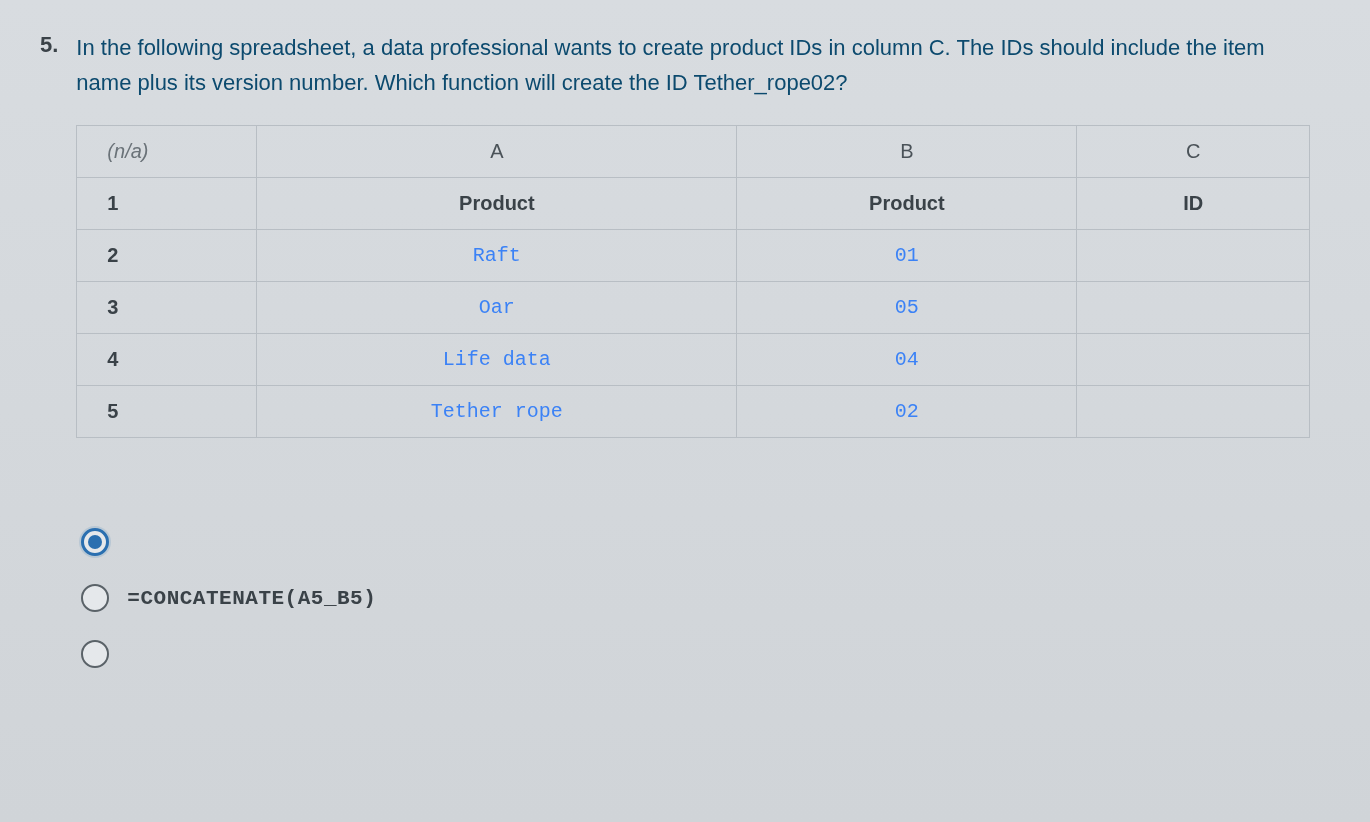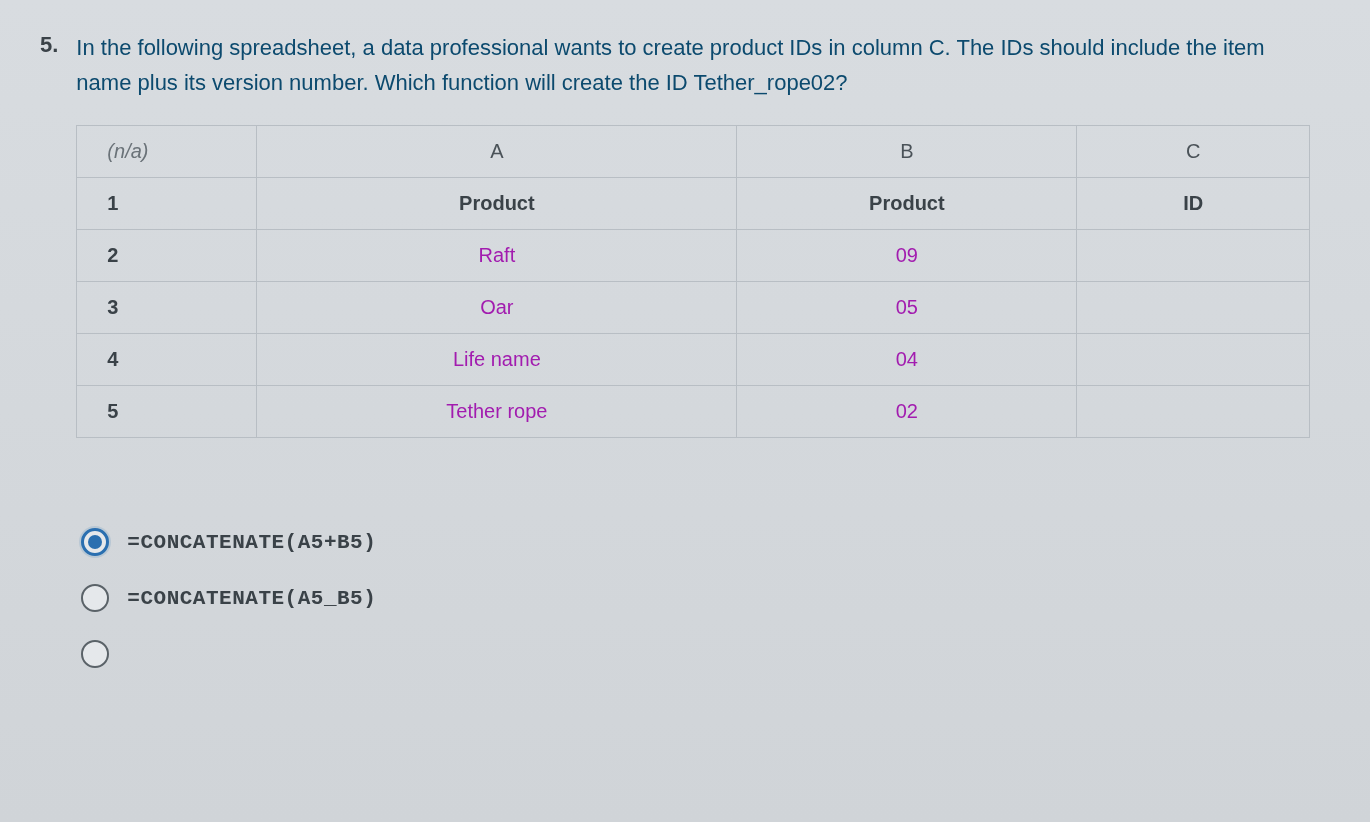--- a/index.html
+++ b/index.html
@@ -72,21 +72,22 @@
       width: 480px;
     }
     .spreadsheet .col-b {
       width: 340px;
     }
     .spreadsheet .col-c {
       text-align: center;
     }
     .spreadsheet .data-row .col-a,
     .spreadsheet .data-row .col-b {
-      color: #a21caf;
+      color: #3b82f6;
+      font-family: Liberation Mono, monospace;
     }
     .spreadsheet .header-row td {
       font-weight: 700;
       color: #3a4248;
     }
     .spreadsheet tr:last-child td {
       border-bottom: 1px solid #b8bec4;
     }
     .options {
       display: flex;
@@ -150,48 +151,47 @@
       <tbody>
         <tr class="header-row">
           <td class="row-header">1</td>
           <td class="col-a">Product</td>
           <td class="col-b">Product</td>
           <td class="col-c">ID</td>
         </tr>
         <tr class="data-row">
           <td class="row-header">2</td>
           <td class="col-a">Raft</td>
-          <td class="col-b">09</td>
+          <td class="col-b">01</td>
           <td class="col-c"></td>
         </tr>
         <tr class="data-row">
           <td class="row-header">3</td>
           <td class="col-a">Oar</td>
           <td class="col-b">05</td>
           <td class="col-c"></td>
         </tr>
         <tr class="data-row">
           <td class="row-header">4</td>
-          <td class="col-a">Life name</td>
+          <td class="col-a">Life data</td>
           <td class="col-b">04</td>
           <td class="col-c"></td>
         </tr>
         <tr class="data-row">
           <td class="row-header">5</td>
           <td class="col-a">Tether rope</td>
           <td class="col-b">02</td>
           <td class="col-c"></td>
         </tr>
       </tbody>
     </table>
 
     <div class="options">
       <div class="option">
         <div class="radio selected"></div>
-        <span class="option-label">=CONCATENATE(A5+B5)</span>
       </div>
       <div class="option">
         <div class="radio"></div>
         <span class="option-label">=CONCATENATE(A5_B5)</span>
       </div>
       <div class="option">
         <div class="radio"></div>
       </div>
     </div>
   </div>

